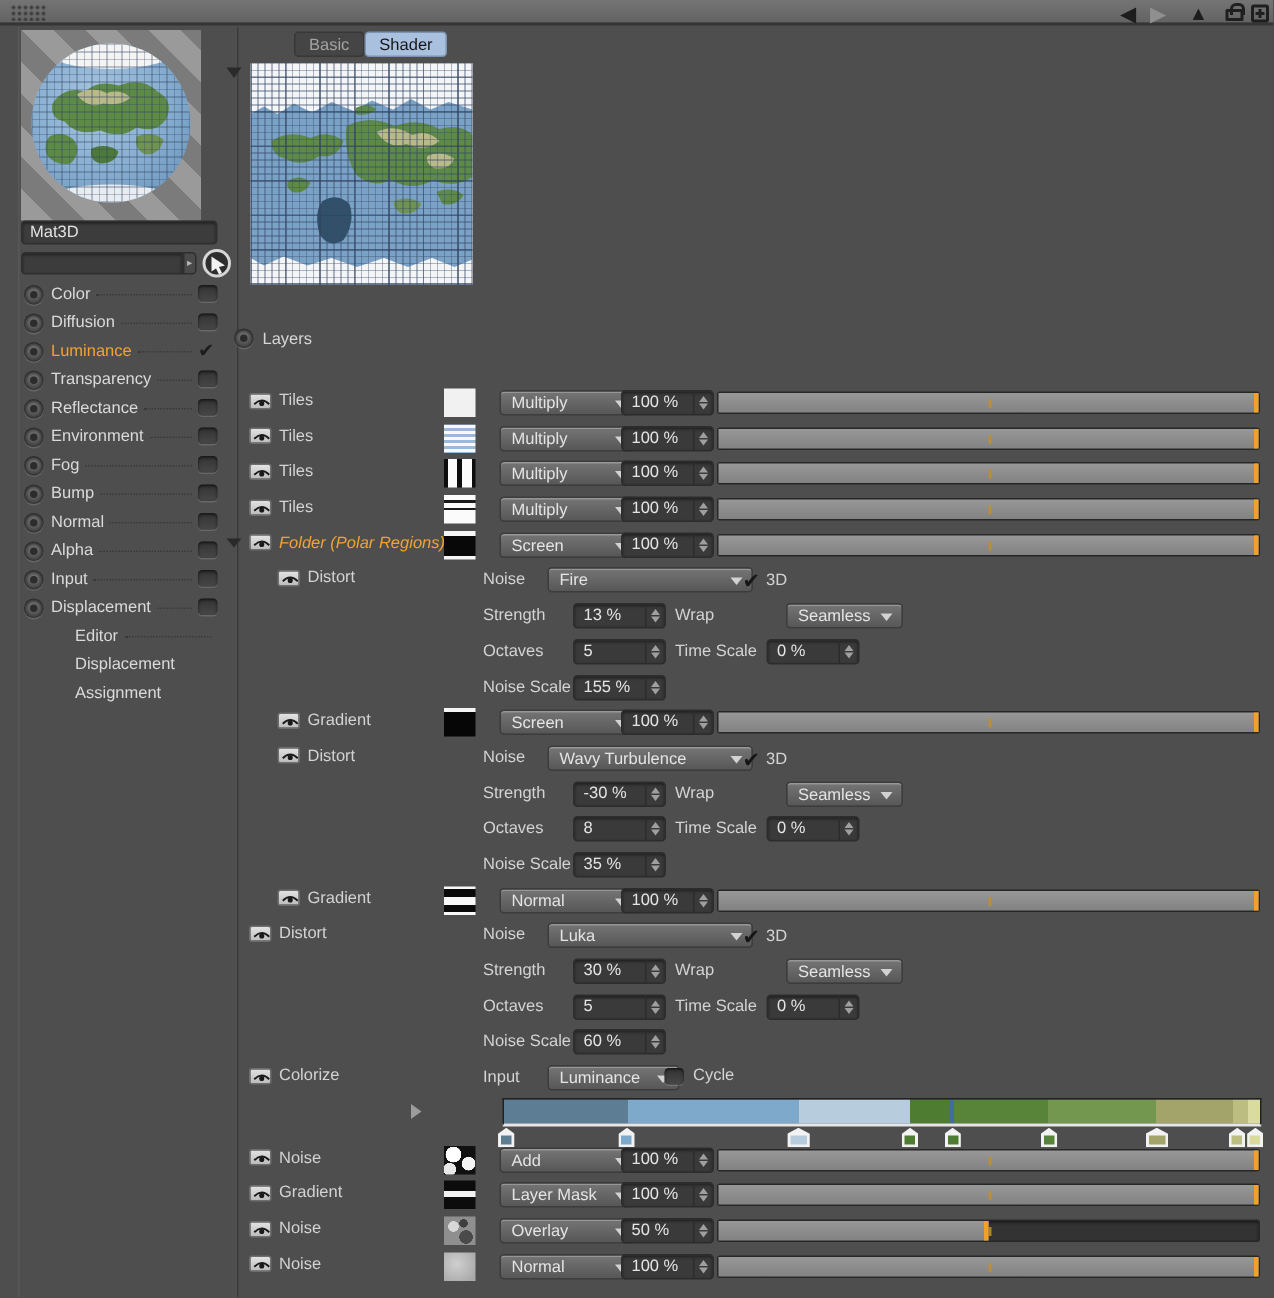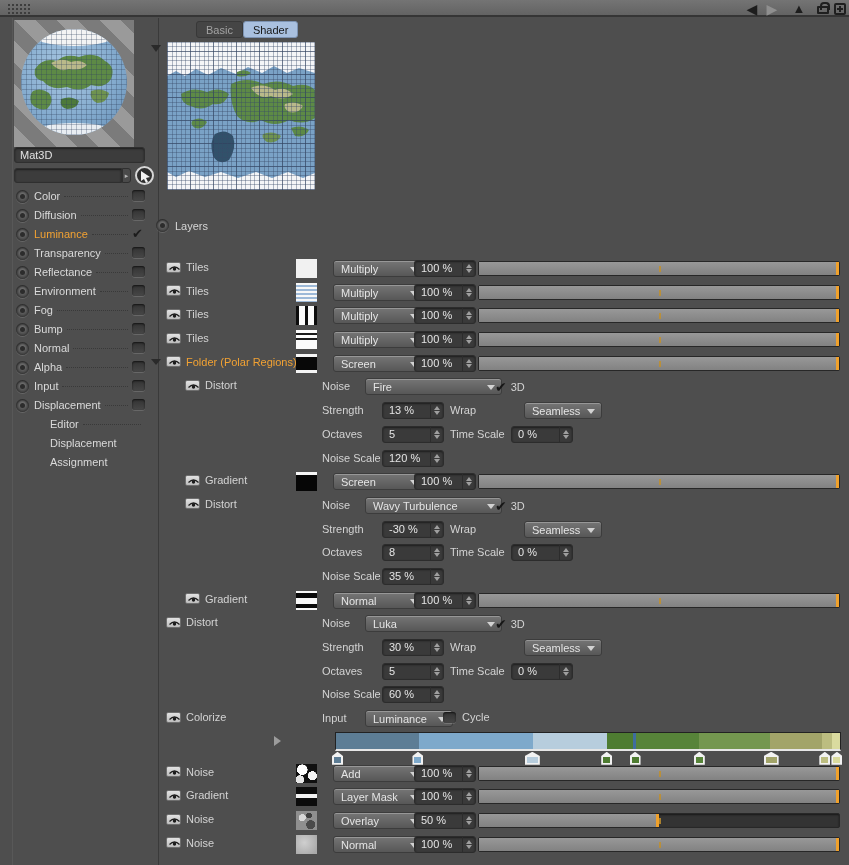--- a/index.html
+++ b/index.html
@@ -98,21 +98,21 @@
   .gradrow { height:31px; }
   .tri { position:absolute; left:3px; top:7px; width:0; height:0; display:none;
     border-left:5px solid transparent; border-right:5px solid transparent; border-top:6px solid #2a2a2a; }
   .folder .tri { display:block; }
   .rowhead { position:absolute; top:4px; display:flex; align-items:center; gap:5px; }
   .ind1 .rowhead { left:18px; } .ind2 .rowhead { left:37px; }
   .eye { width:15px; height:11px; border-radius:2px; background:linear-gradient(#e2e2e2,#bdbdbd);
     border:1px solid #6e6e6e; position:relative; display:inline-block; }
   .eye svg { position:absolute; left:0; top:0; }
   .lname { color:#d3d3d3; white-space:nowrap; }
-  .folder .lname { color:#f2a233; }
+  .folder .lname { color:#f2a233;font-style:italic; }
   .thumb { position:absolute; left:148px; top:2px; width:21px; height:19px; }
   .dd { position:absolute; top:3px; height:17px; border-radius:3px;
     background:linear-gradient(#757575,#575757); border:1px solid #3c3c3c;
     box-shadow:inset 0 1px 0 rgba(255,255,255,.25); color:#e4e4e4;margin-left:13px; }
   .ddt { position:absolute; left:7px; top:0; line-height:16px; white-space:nowrap; }
   .dda { position:absolute; right:6px; top:6px; width:0; height:0;
     border-left:4px solid transparent; border-right:4px solid transparent; border-top:5px solid #d2d2d2; }
   .blend { left:172px; width:92px; }
   .num { position:absolute; top:3px; height:17px; background:#3a3a3a; border:1px solid #2c2c2c;
     border-radius:3px; box-shadow:inset 0 1px 2px rgba(0,0,0,.5); color:#e4e4e4; }
@@ -520,21 +520,21 @@
               <span class="numt">0 %</span>
               <span class="stepper">
                 <i class="su"></i>
                 <i class="sd"></i>
               </span>
             </span>
     </div>
     <div class="prow">
       <span class="pl pl1">Noise Scale</span>
       <span class="num f1">
-              <span class="numt">120 %</span>
+              <span class="numt">155 %</span>
               <span class="stepper">
                 <i class="su"></i>
                 <i class="sd"></i>
               </span>
             </span>
     </div>
   </div>
         <div class="row lrow ind2">
 
     <span class="rowhead">

